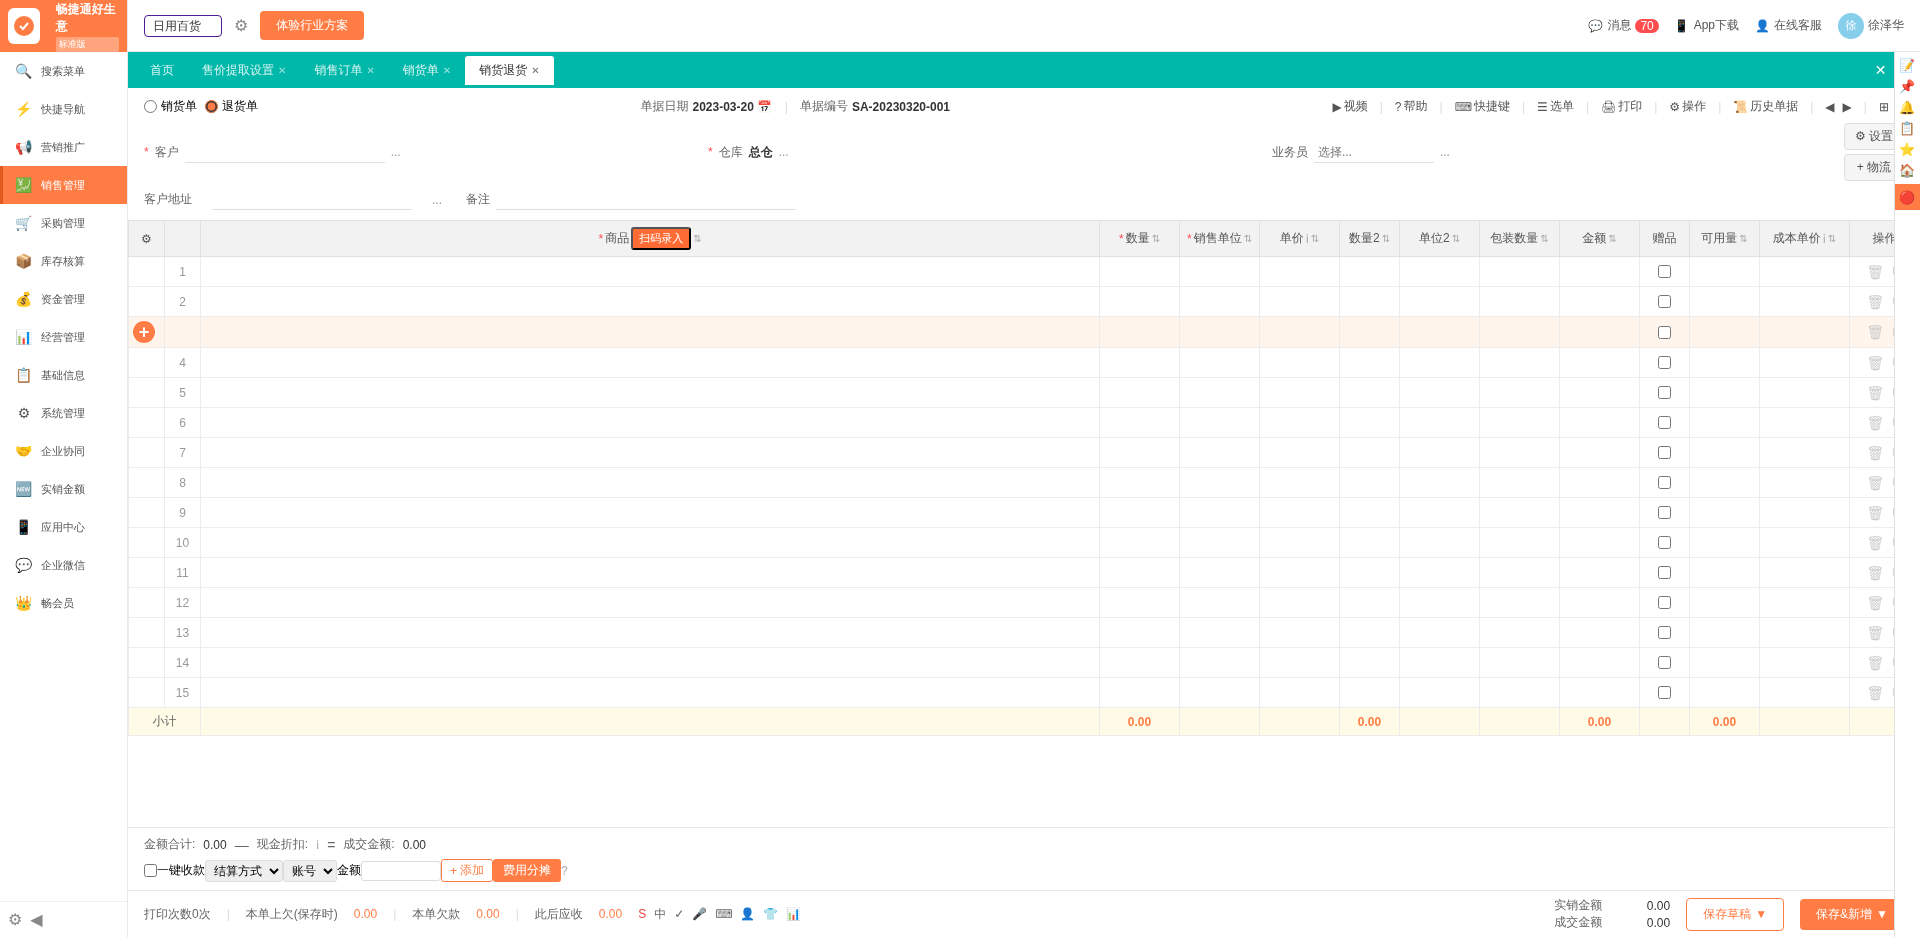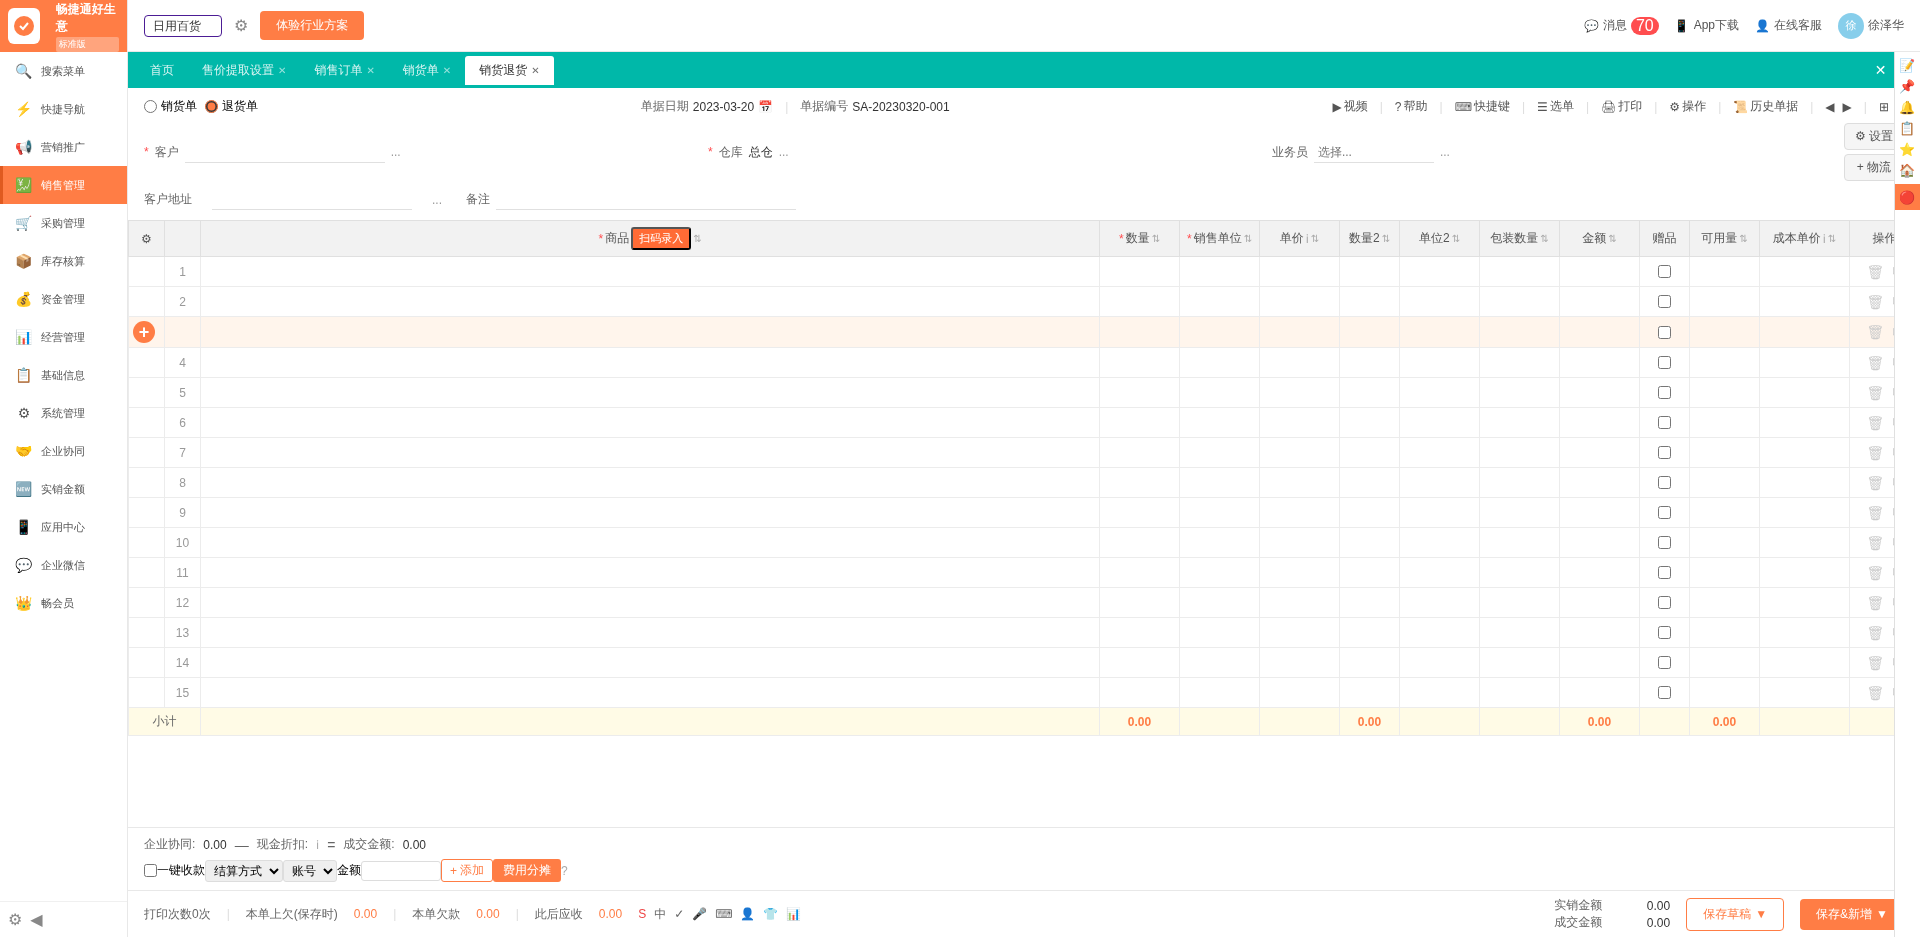--- a/index.html
+++ b/index.html
@@ -23,35 +23,35 @@
     .main { flex: 1; display: flex; flex-direction: column; height: 100%; overflow: hidden; }
 
     
     .top-header { background: #fff; height: 52px; display: flex; align-items: center; padding: 0 16px; border-bottom: 1px solid #e8e8e8; justify-content: space-between; }
     .top-header-left { display: flex; align-items: center; gap: 12px; }
     .breadcrumb-select { border: 1px solid #4c1d95; border-radius: 4px; padding: 3px 20px 3px 8px; background: #fff; font-size: 12px; color: #333; appearance: none; cursor: pointer; }
     .settings-btn { border: none; background: none; cursor: pointer; color: #888; font-size: 16px; }
     .trial-btn { background: #ff7d45; color: #fff; border: none; border-radius: 4px; padding: 6px 16px; cursor: pointer; font-size: 12px; }
     .top-header-right { display: flex; align-items: center; gap: 16px; color: #555; font-size: 12px; }
     .header-icon-item { display: flex; align-items: center; gap: 4px; cursor: pointer; }
-    .badge { background: #ff4d4f; color: #fff; border-radius: 10px; padding: 0 5px; font-size: 16px; min-width: 16px; text-align: center; }
+    .badge { background: #ff4d4f; color: #fff; border-radius: 10px; padding: 0 5px; font-size: 12px; min-width: 16px; text-align: center; }
     .avatar { width: 26px; height: 26px; background: #87ceeb; border-radius: 50%; display: flex; align-items: center; justify-content: center; color: #fff; font-size: 11px; }
 
     
     .tabs { background: #00b8a9; display: flex; align-items: center; height: 36px; padding: 0 8px; }
     .tab { padding: 6px 14px; color: #fff; cursor: pointer; font-size: 12px; display: flex; align-items: center; gap: 4px; border-radius: 3px 3px 0 0; opacity: 0.85; }
     .tab.active { background: #fff; color: #333; opacity: 1; }
     .tab-close { font-size: 10px; opacity: 0.7; }
     .tabs-actions { margin-left: auto; display: flex; gap: 8px; }
     .tab-action-btn { background: none; border: none; color: #fff; cursor: pointer; font-size: 14px; }
     .radio-group { display: flex; align-items: center; gap: 8px; }
     .radio-item { display: flex; align-items: center; gap: 4px; cursor: pointer; }
     .radio-item input[type=radio] { accent-color: #ff7d45; }
     .form-label { color: #666; white-space: nowrap; }
-    .form-value { color: #333; font-weight: 400; text-align: center; }
+    .form-value { color: #333; font-weight: 700; text-align: center; }
     .input-field { border: none; border-bottom: 1px solid #e0e0e0; padding: 3px 4px; min-width: 100px; color: #333; outline: none; }
     .dotted-link { color: #999; cursor: pointer; }
     .side-btn { background: #f5f5f5; border: 1px solid #ddd; border-radius: 4px; padding: 4px 10px; cursor: pointer; font-size: 12px; color: #555; }
 
     
     .table-area { flex: 1; overflow: auto; background: #fff; margin: 0; }
     table { width: 100%; border-collapse: collapse; table-layout: fixed; }
     thead tr { background: #f2f2f2; }
     thead th { border: 1px solid #e0e0e0; padding: 6px 4px; color: #555; font-weight: normal; text-align: center; font-size: 11px; white-space: nowrap; }
     tbody tr { border-bottom: 1px solid #ececec; }
@@ -844,21 +844,21 @@
             <td style="background:#fffbe6;"></td>
             <td style="background:#fffbe6;"></td>
           </tr>
         </tbody>
       </table>
     </div>
 
     <div class="bottom-area">
 
       <div class="bottom-row1">
-        <span class="amount-label">企业协同:</span>
+        <span class="amount-label">金额合计:</span>
         <span class="amount-value">0.00</span>
         <span class="minus-icon">—</span>
         <span class="amount-label">现金折扣:</span>
         <span class="info-icon">ℹ</span>
         <span class="equals-icon">=</span>
         <span class="amount-label">成交金额:</span>
         <span class="amount-value">0.00</span>
       </div>
 
       <div class="bottom-row2">

